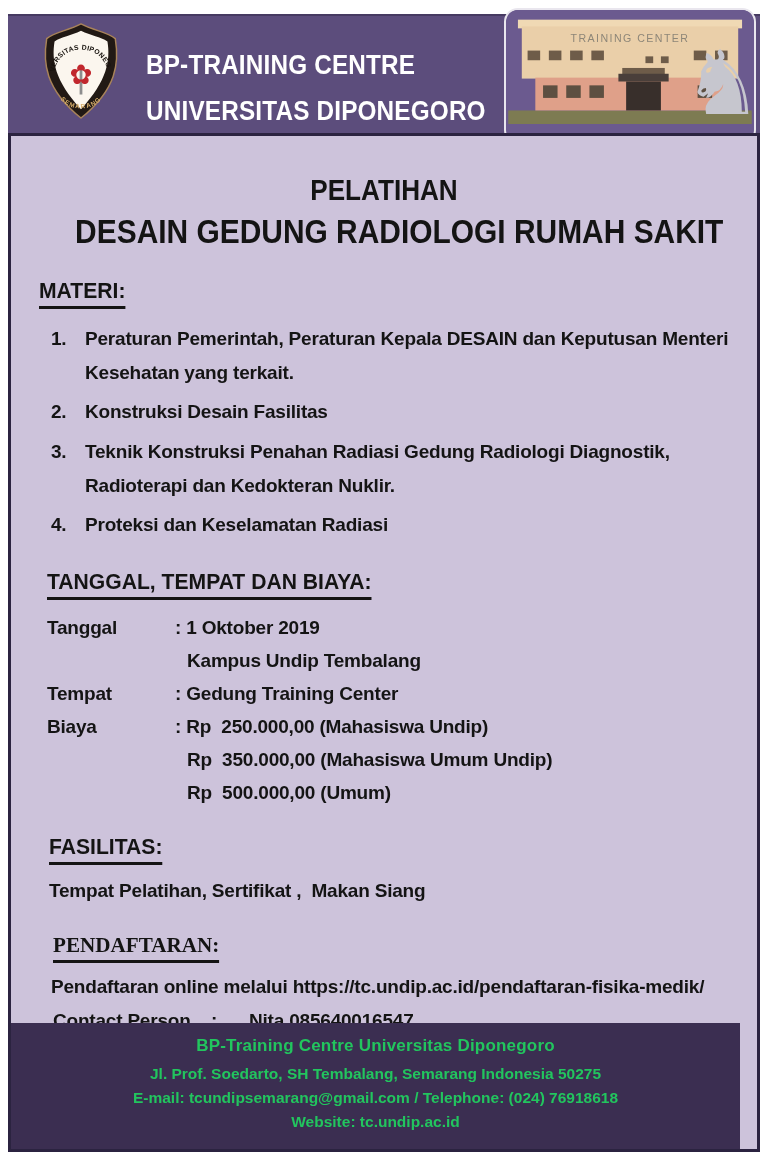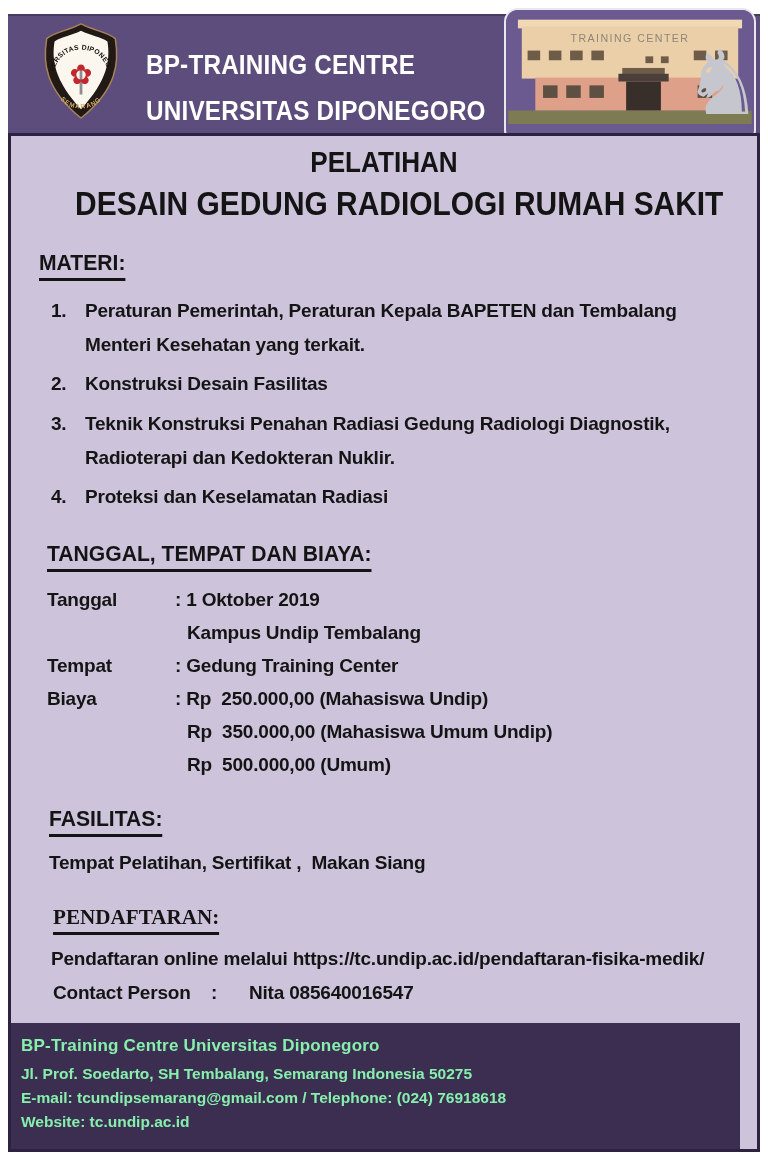--- a/index.html
+++ b/index.html
@@ -35,21 +35,21 @@
   }
 
   
   .main-box {
     position:absolute; left:8px; top:133px; width:752px; height:1019px;
     background:#cdc3db;
     border:3px solid #2b2340;
   }
   .content { padding:0 22px; }
 
-  .title-wrap { text-align:center; padding-top:10px; }
+  .title-wrap { text-align:center; padding-top:38px; }
   .title-1 {
     font-size:29px; font-weight:800; letter-spacing:0;
     transform:scaleX(0.9); transform-origin:center;
   }
   .title-2 {
     font-size:34px; font-weight:800; margin-top:5px;
     transform:scaleX(0.88); transform-origin:center; white-space:nowrap;
   }
 
   .sec-h {
@@ -80,22 +80,22 @@
   .fas-text { margin-top:9px; margin-left:16px; line-height:1.8; white-space:pre-wrap; }
 
   .daftar-line { margin-top:7px; margin-left:18px; line-height:1.8; }
   .contact-row { display:flex; margin-left:20px; line-height:1.8; }
   .contact-label { flex:0 0 158px; }
   .contact-sep   { flex:0 0 38px; }
 
   
   .footer {
     position:absolute; left:0; right:17px; bottom:0;
-    background:#3b2e51; color:#86efac;
-    padding:13px 10px 15px;
+    background:#3b2e51; color:#22c55e;
+    text-align:center; padding:13px 10px 15px;
   }
   .f-line1 { font-size:17px; font-weight:800; letter-spacing:0.2px; margin-bottom:6px; }
   .f-line  { font-size:15.5px; font-weight:600; line-height:1.55; }
 </style>
 </head>
 <body>
 
 <div class="header-bar">
   <div class="header-text">
     <div class="org-line">BP-TRAINING CENTRE</div>
@@ -158,21 +158,21 @@
       <div class="title-1">PELATIHAN</div>
       <div class="title-2">DESAIN GEDUNG RADIOLOGI RUMAH SAKIT</div>
     </div>
 
     <div class="sec-materi">
       <span class="sec-h">MATERI:</span>
     </div>
     <div class="mlist body-txt">
       <div class="mitem">
         <span class="mnum">1.</span>
-        <span class="mtext">Peraturan Pemerintah, Peraturan Kepala BAPETEN dan Tembalang Menteri Kesehatan yang terkait.</span>
+        <span class="mtext">Peraturan Pemerintah, Peraturan Kepala DESAIN dan Keputusan Menteri Kesehatan yang terkait.</span>
       </div>
       <div class="mitem">
         <span class="mnum">2.</span>
         <span class="mtext">Konstruksi Desain Fasilitas</span>
       </div>
       <div class="mitem">
         <span class="mnum">3.</span>
         <span class="mtext">Teknik Konstruksi Penahan Radiasi Gedung Radiologi Diagnostik, Radioterapi dan Kedokteran Nuklir.</span>
       </div>
       <div class="mitem">

